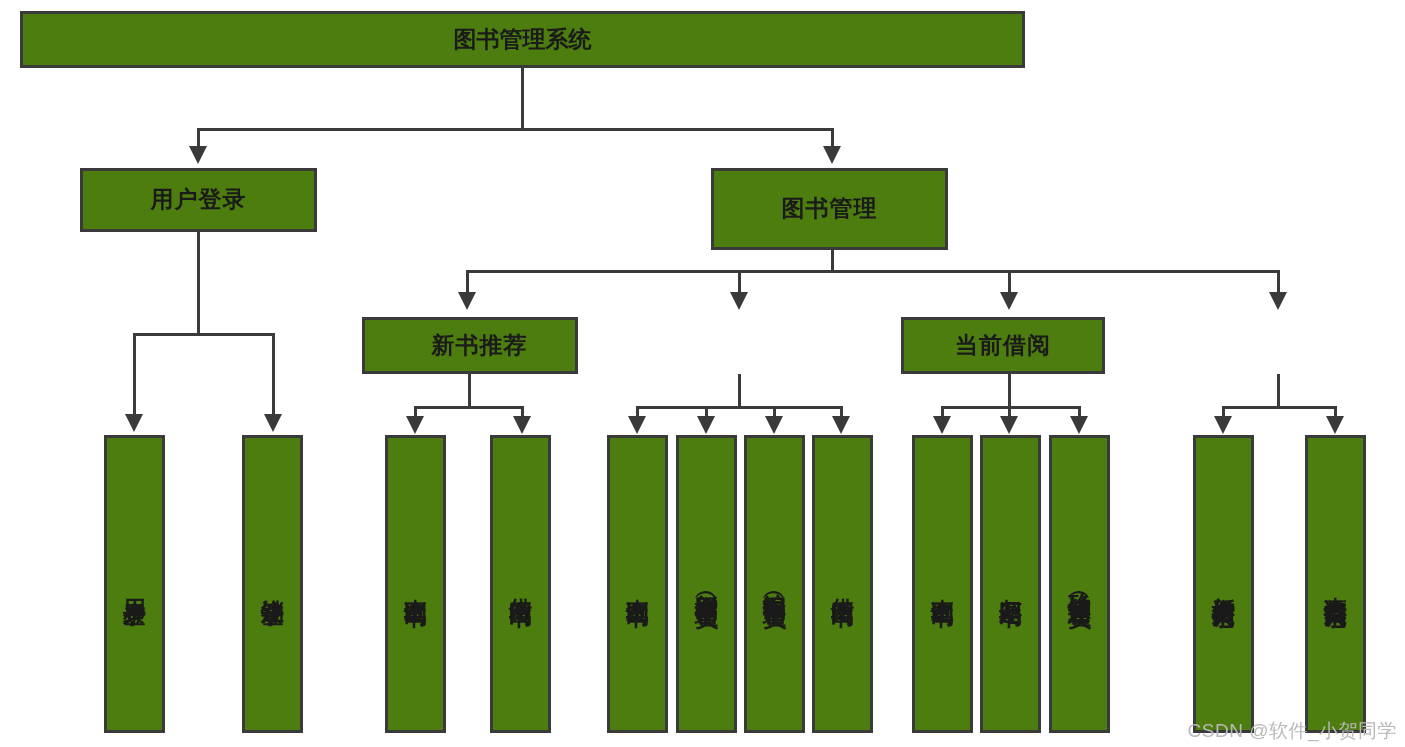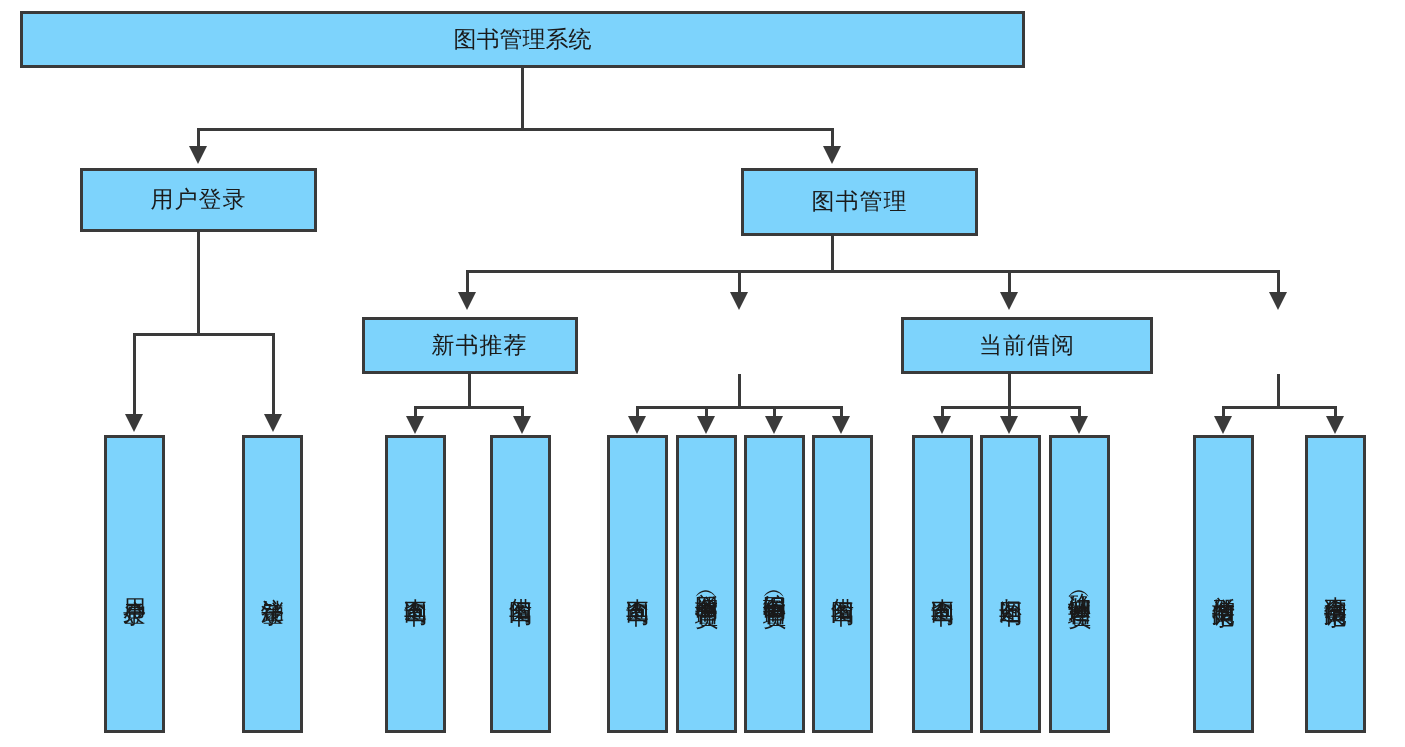--- a/index.html
+++ b/index.html
@@ -16,27 +16,28 @@
     width: 1405px;
     height: 747px;
     background: #ffffff;
     overflow: hidden;
   }
   
   .node {
     position: absolute;
     box-sizing: border-box;
     border: 3px solid #3a3a3a;
-    background: #7dd3fc;
+    background: #4d7c0f;
     color: #1a1a1a;
     display: flex;
     align-items: center;
     justify-content: center;
     text-align: center;
     z-index: 3;
+    font-weight: bold;
   }
   .node.h {
     font-size: 23px;
     letter-spacing: 1px;
     line-height: 1.1;
   }
   .node.root {
     font-size: 23px;
   }
   
@@ -102,21 +103,21 @@
   <div class="ln v" style="left:197px; top:128px; width:3px; height:20px;"></div>
   <div class="arrow" style="left:189px; top:146px;"></div>
 
   <div class="ln v" style="left:831px; top:128px; width:3px; height:20px;"></div>
   <div class="arrow" style="left:823px; top:146px;"></div>
 
   <div class="node h" style="left:80px; top:168px; width:237px; height:64px;">
     <span>用户登录</span>
   </div>
 
-  <div class="node h" style="left:741px; top:168px; width:237px; height:68px;">
+  <div class="node h" style="left:711px; top:168px; width:237px; height:82px;">
     <span>图书管理</span>
   </div>
 
   <div class="ln v" style="left:197px; top:232px; width:3px; height:103px;"></div>
   <div class="ln h" style="left:133px; top:333px; width:142px; height:3px;"></div>
   <div class="ln v" style="left:133px; top:333px; width:3px; height:83px;"></div>
   <div class="arrow" style="left:125px; top:414px;"></div>
   <div class="ln v" style="left:272px; top:333px; width:3px; height:83px;"></div>
   <div class="arrow" style="left:264px; top:414px;"></div>
 
@@ -127,21 +128,21 @@
   <div class="ln v" style="left:738px; top:270px; width:3px; height:24px;"></div>
   <div class="arrow" style="left:730px; top:292px;"></div>
   <div class="ln v" style="left:1008px; top:270px; width:3px; height:24px;"></div>
   <div class="arrow" style="left:1000px; top:292px;"></div>
   <div class="ln v" style="left:1277px; top:270px; width:3px; height:24px;"></div>
   <div class="arrow" style="left:1269px; top:292px;"></div>
 
   <div class="node h" style="left:362px; top:317px; width:216px; height:57px;padding-left:19px;">
     <span>新书推荐</span>
   </div>
-  <div class="node h" style="left:901px; top:317px; width:252px; height:57px;">
+  <div class="node h" style="left:901px; top:317px; width:204px; height:57px;">
     <span>当前借阅</span>
   </div>
 
   <div class="ln v" style="left:468px; top:374px; width:3px; height:34px;"></div>
   <div class="ln h" style="left:414px; top:406px; width:110px; height:3px;"></div>
   <div class="ln v" style="left:414px; top:406px; width:3px; height:12px;"></div>
   <div class="arrow" style="left:406px; top:416px;"></div>
   <div class="ln v" style="left:521px; top:406px; width:3px; height:12px;"></div>
   <div class="arrow" style="left:513px; top:416px;"></div>
 
@@ -209,14 +210,15 @@
     <span class="vtxt">确认归还（管理员）</span>
   </div>
 
   <div class="node v" style="left:1193px; top:435px; width:61px; height:298px;">
     <span class="vtxt">新增借阅记录</span>
   </div>
   <div class="node v" style="left:1305px; top:435px; width:61px; height:298px;">
     <span class="vtxt">查询借阅记录</span>
   </div>
 
+  <div id="watermark">CSDN @软件_小贺同学</div>
 
 </div>
 
 </body></html>

